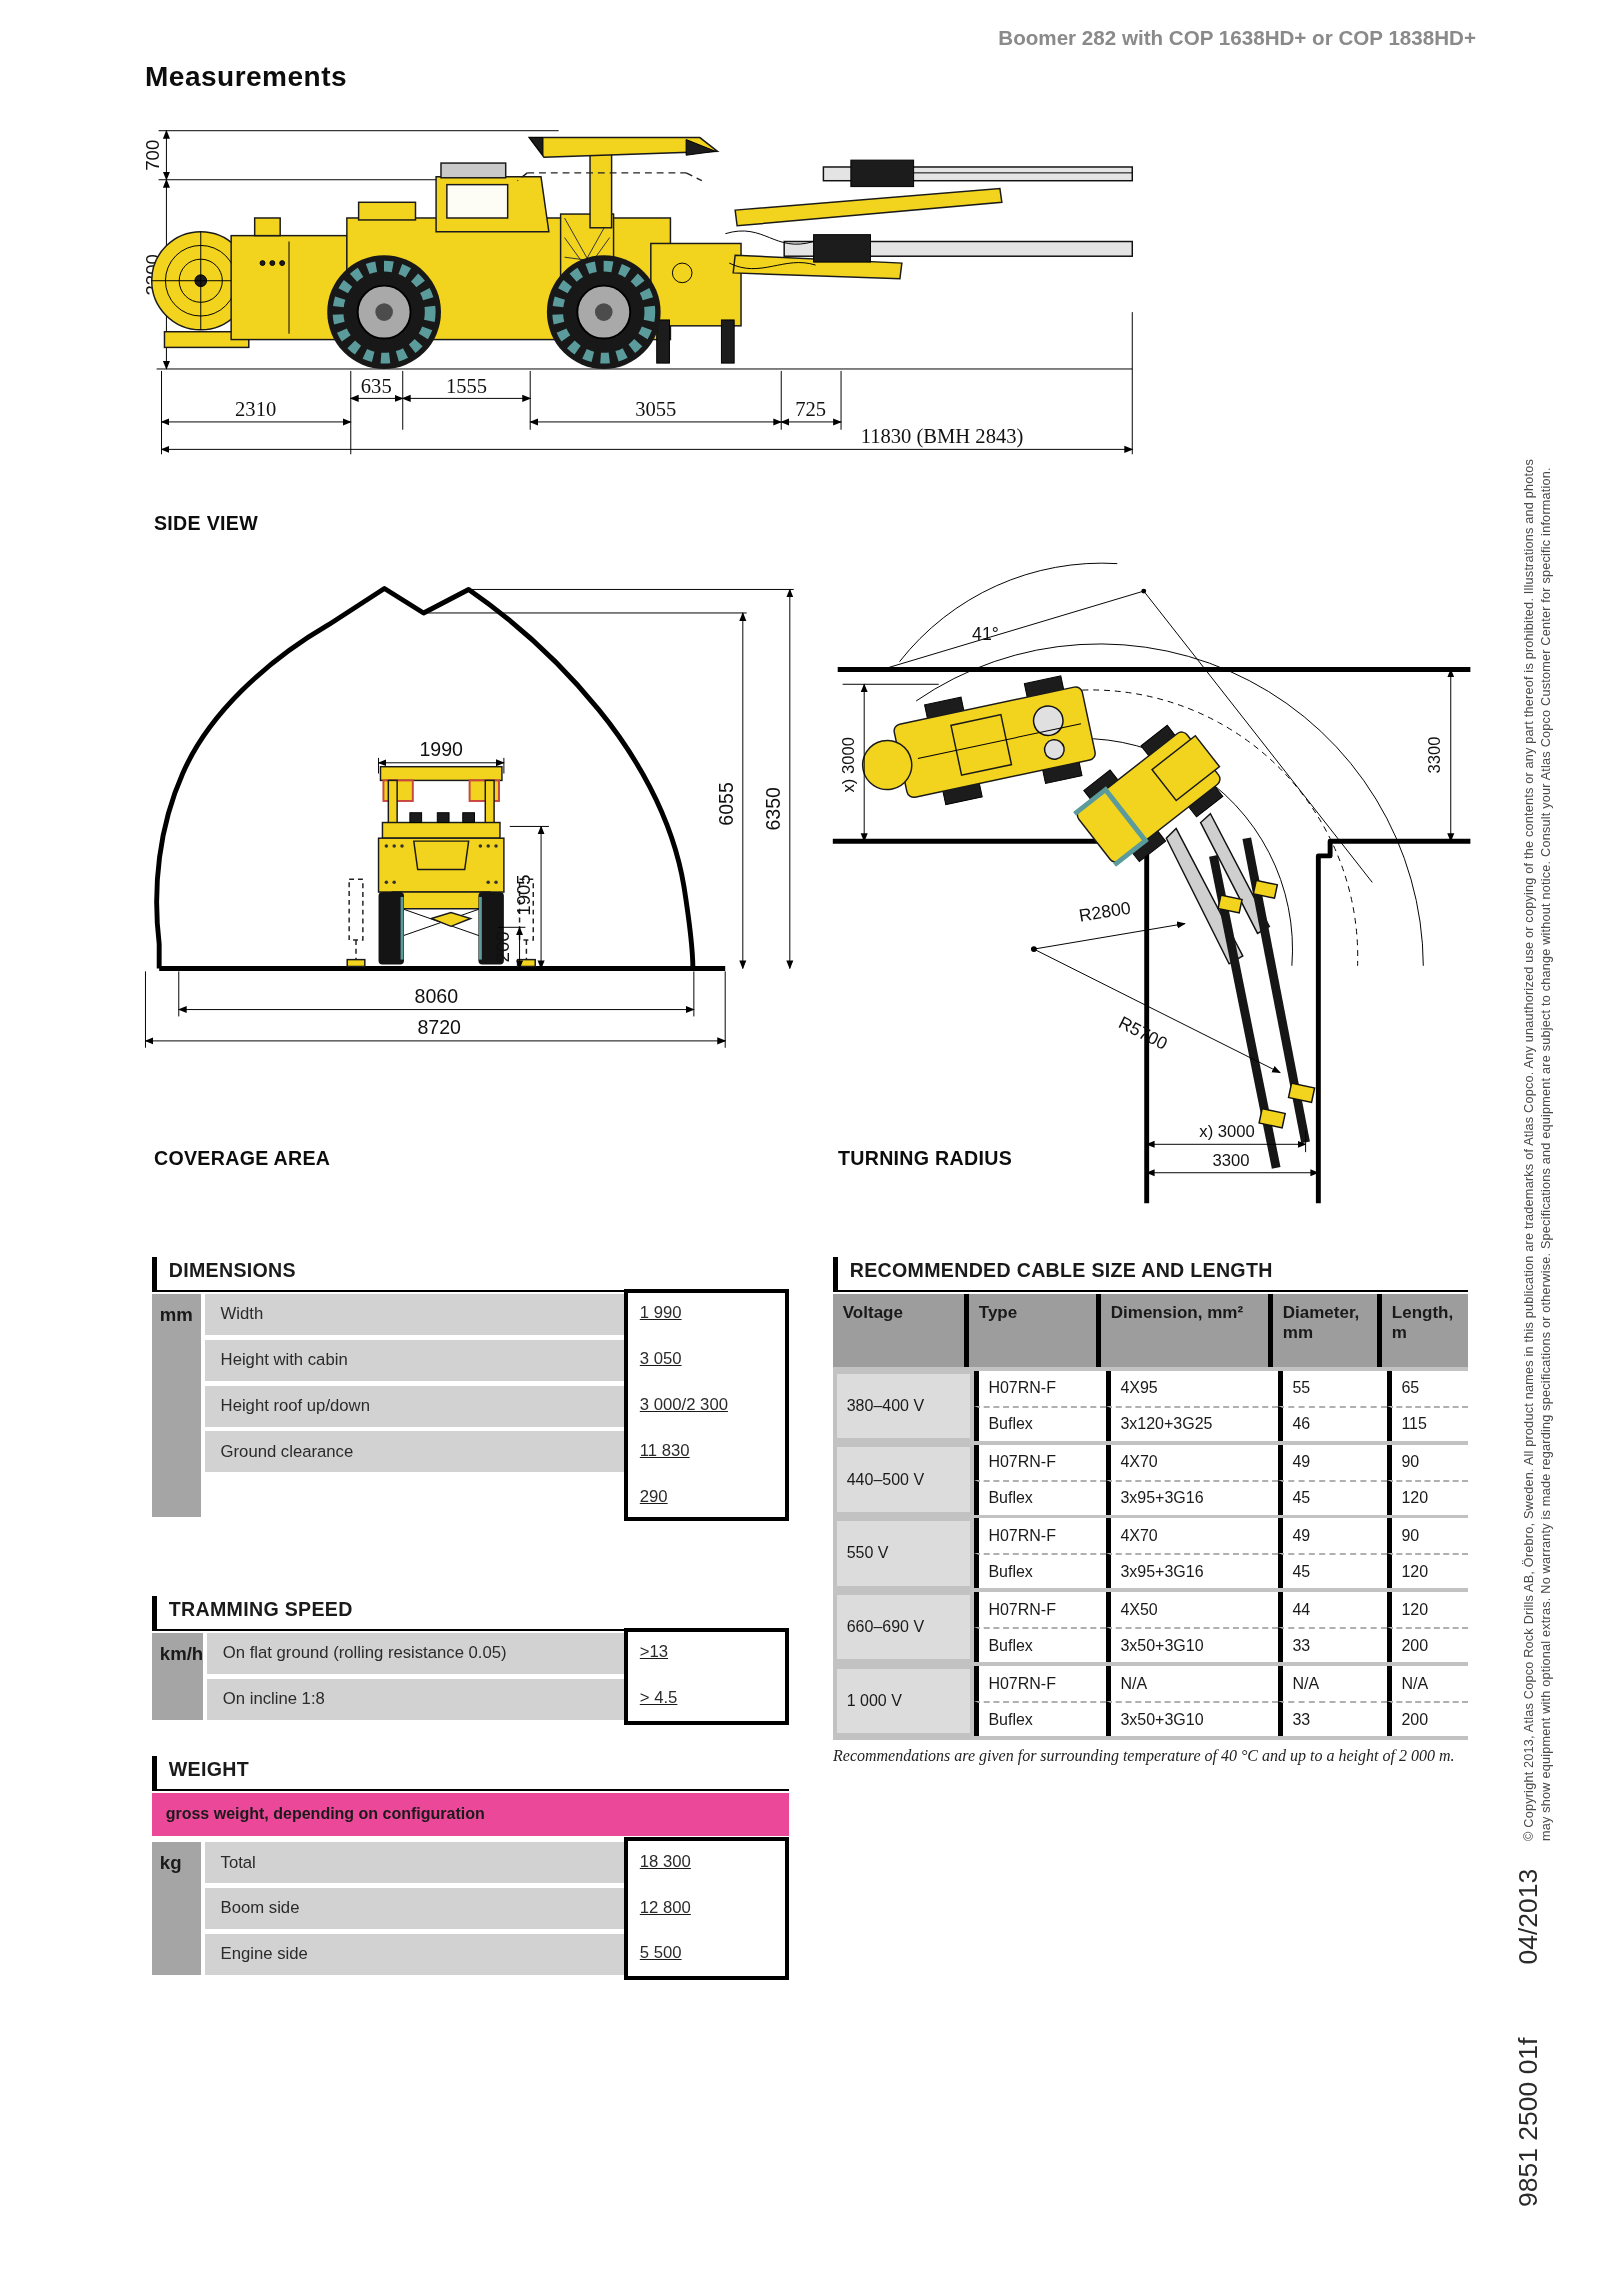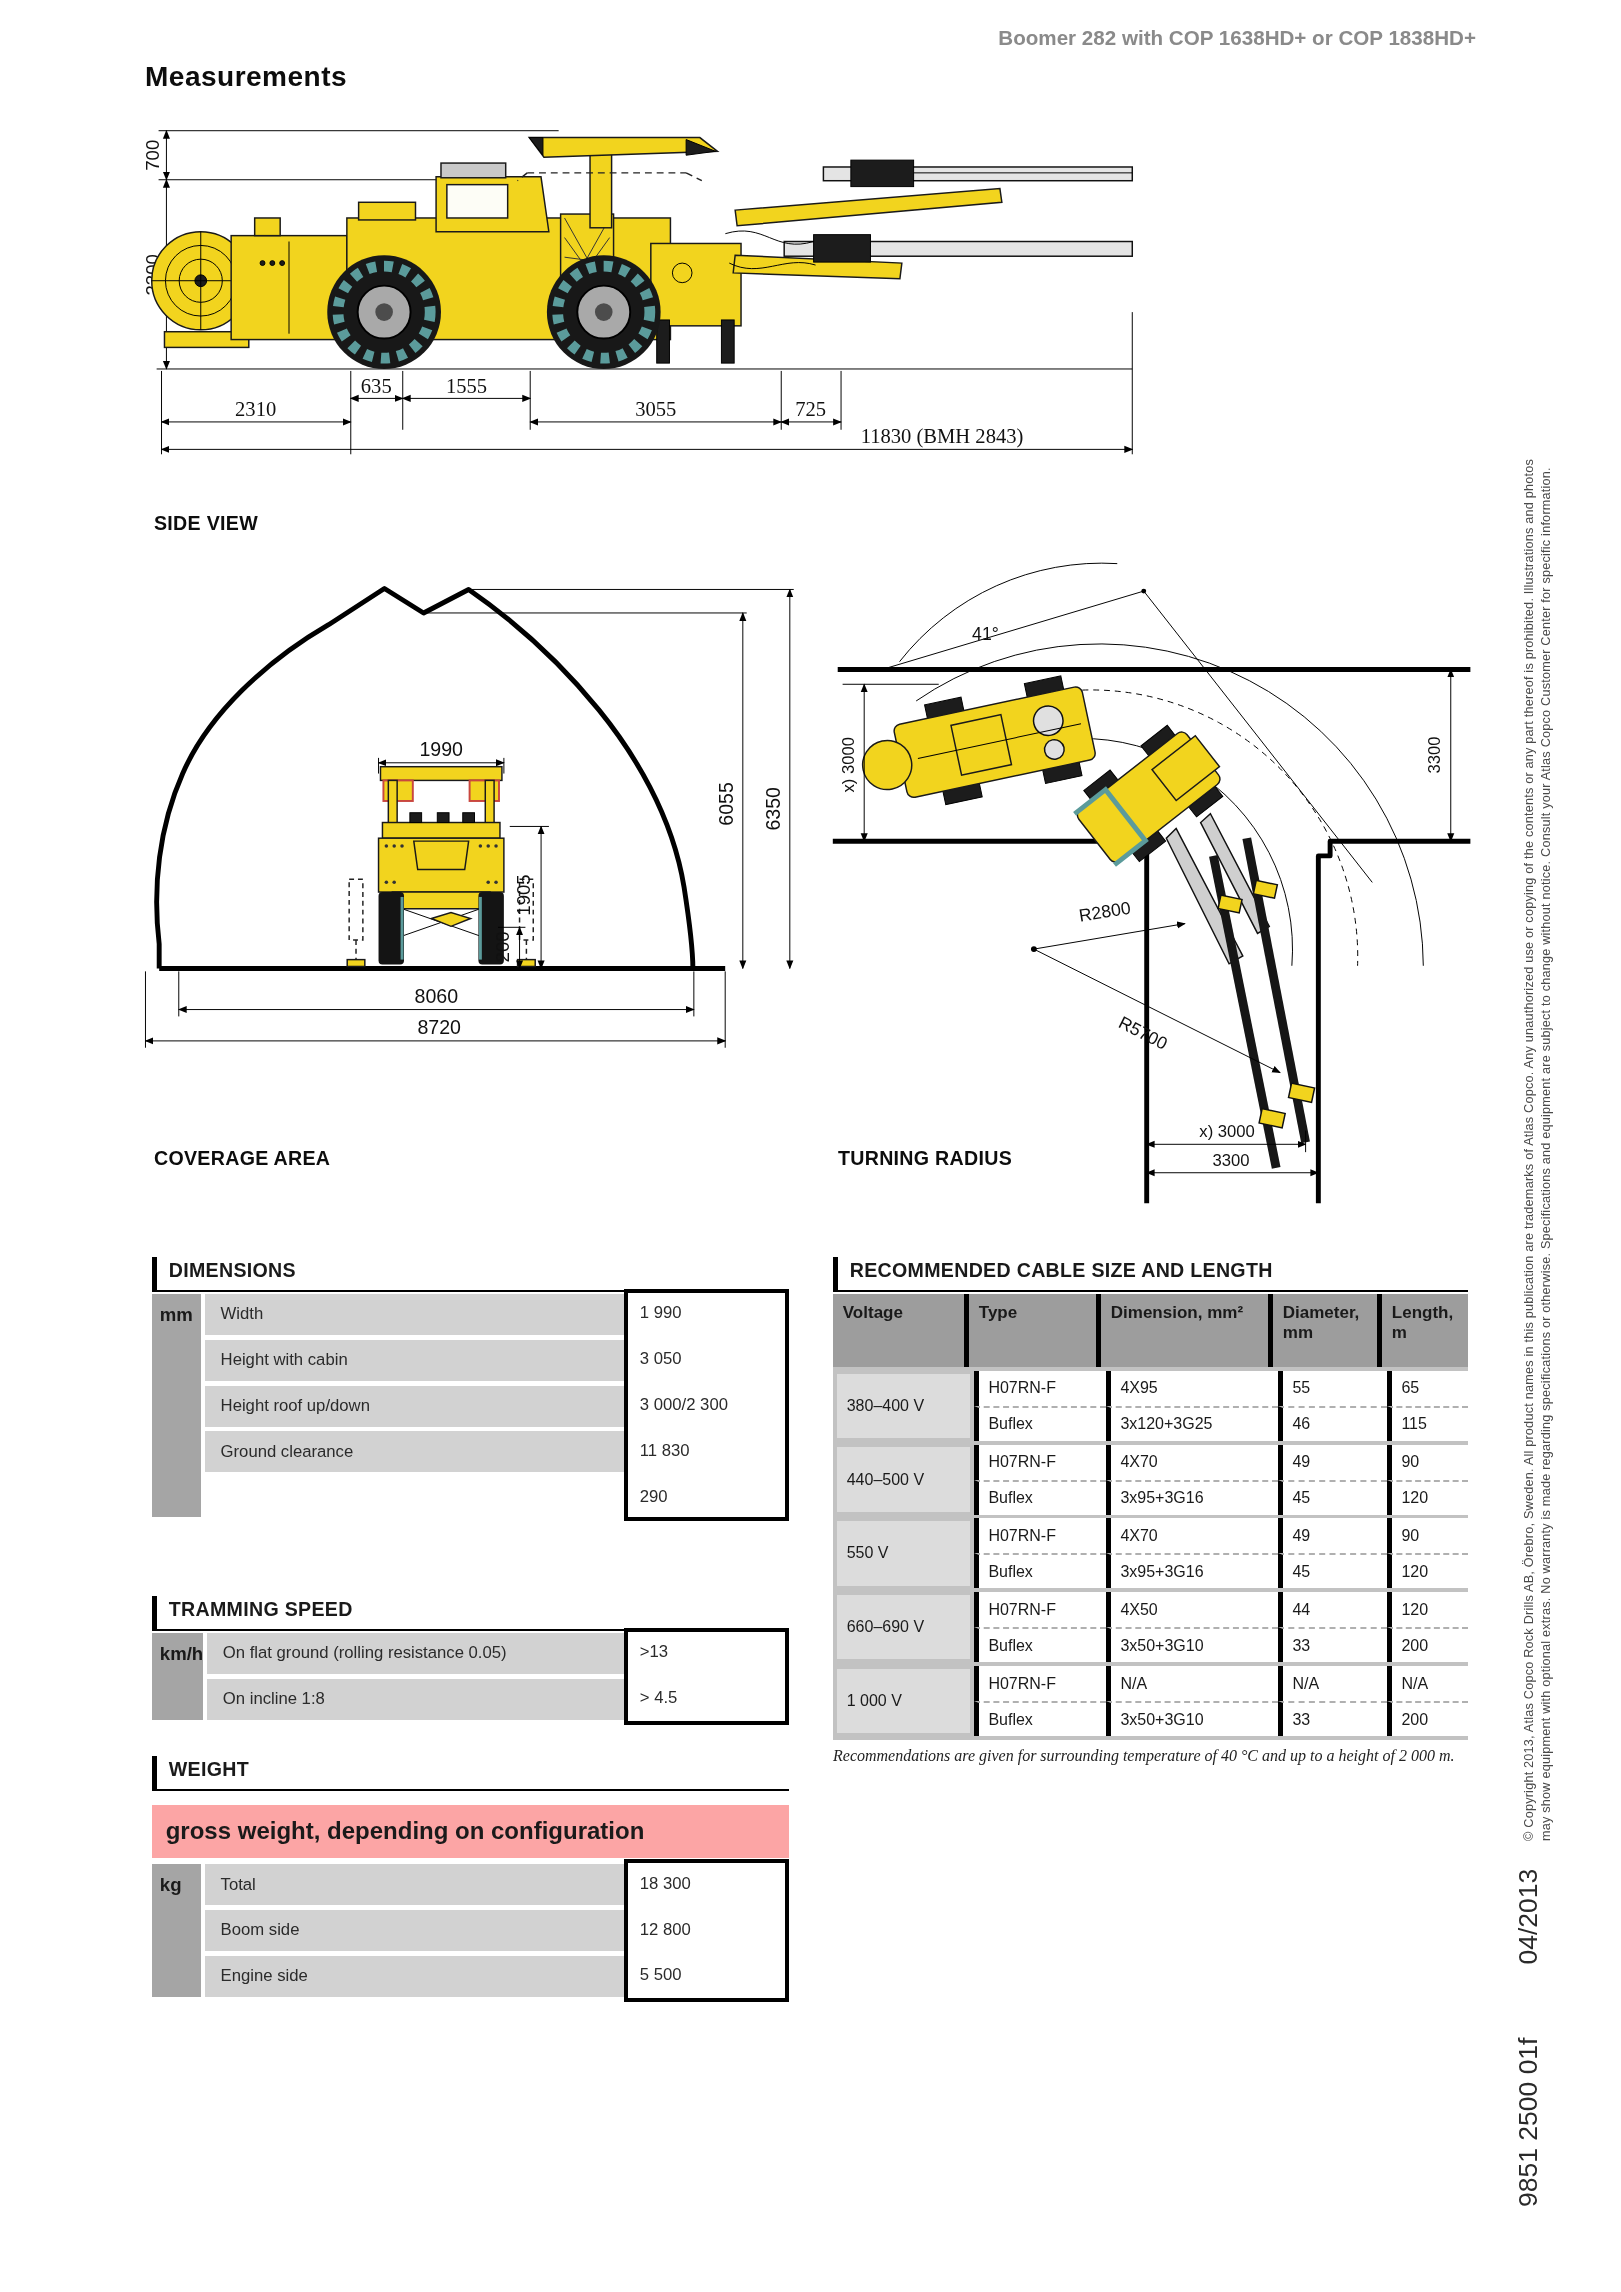--- a/index.html
+++ b/index.html
@@ -10,26 +10,26 @@
   .doc-header{position:absolute;top:25.5px;right:145px;font-size:20.6px;font-weight:bold;color:#8a8a8a;}
   .page-title{position:absolute;top:61px;left:145px;font-size:28px;font-weight:bold;color:#0d0d0d;letter-spacing:0.5px;}
 
   .drawing{position:absolute;}
   .sec-caption{position:absolute;font-size:19.6px;font-weight:bold;color:#0d0d0d;letter-spacing:0.3px;}
 
   
   .spec{position:absolute;width:637px;}
   .spec-title{border-left:5.9px solid #000;border-bottom:2px solid #000;padding:2px 0 7.8px 11.8px;
               font-size:19.6px;font-weight:bold;letter-spacing:0.3px;}
-  .spec-band{background:#fca5a5;font-size:24px;font-weight:bold;padding:12.7px 0 12.7px 13.7px;margin-top:14px;}
+  .spec-band{background:#ec4899;font-size:16px;font-weight:bold;padding:12.7px 0 12.7px 13.7px;margin-top:2px;}
   .spec-body{display:flex;align-items:stretch;margin-top:2px;}
   .unit-col{flex:0 0 49px;background:#a5a5a5;font-weight:bold;font-size:18.6px;padding:9.8px 0 0 7.8px;box-sizing:border-box;}
   .lbl-col{flex:1;display:flex;flex-direction:column;row-gap:4.9px;margin-left:3.9px;}
   .lbl-cell{height:41px;background:#d2d2d2;display:flex;align-items:center;padding-left:15.7px;font-size:16.7px;color:#2b2b2b;}
-  .val-col{flex:0 0 157px;border:4.9px solid #000;display:flex;flex-direction:column;row-gap:4.9px;background:#fff;margin:-4.9px 0;box-sizing:content-box;}
+  .val-col{flex:0 0 157px;border:4.9px solid #000;display:flex;flex-direction:column;row-gap:4.9px;background:#fff;margin:-4.9px 0;box-sizing:content-box;text-decoration:underline;}
   .val-cell{height:41px;display:flex;align-items:center;padding-left:11.8px;font-size:16.7px;color:#2b2b2b;background:#fff;}
 
   
   .cable{position:absolute;left:833px;top:1257px;width:635px;}
   .cable-head{display:flex;background:#9d9d9d;margin-top:2px;}
   .cable-head .ch{box-sizing:border-box;height:73px;padding:8.8px 3.9px 0 9.8px;font-size:17px;font-weight:bold;line-height:20.6px;}
   .ch.c1{flex:0 0 131px;} .ch.c2{flex:0 0 132px;} .ch.c3{flex:0 0 172px;} .ch.c4{flex:0 0 109px;} .ch.c5{flex:1;}
   .cable-head .ch + .ch{border-left:5.9px solid #000;}
   .cable-body{background:#c2c2c2;padding:3.9px 0;}
   .cgroup{display:flex;margin-bottom:3.9px;}

